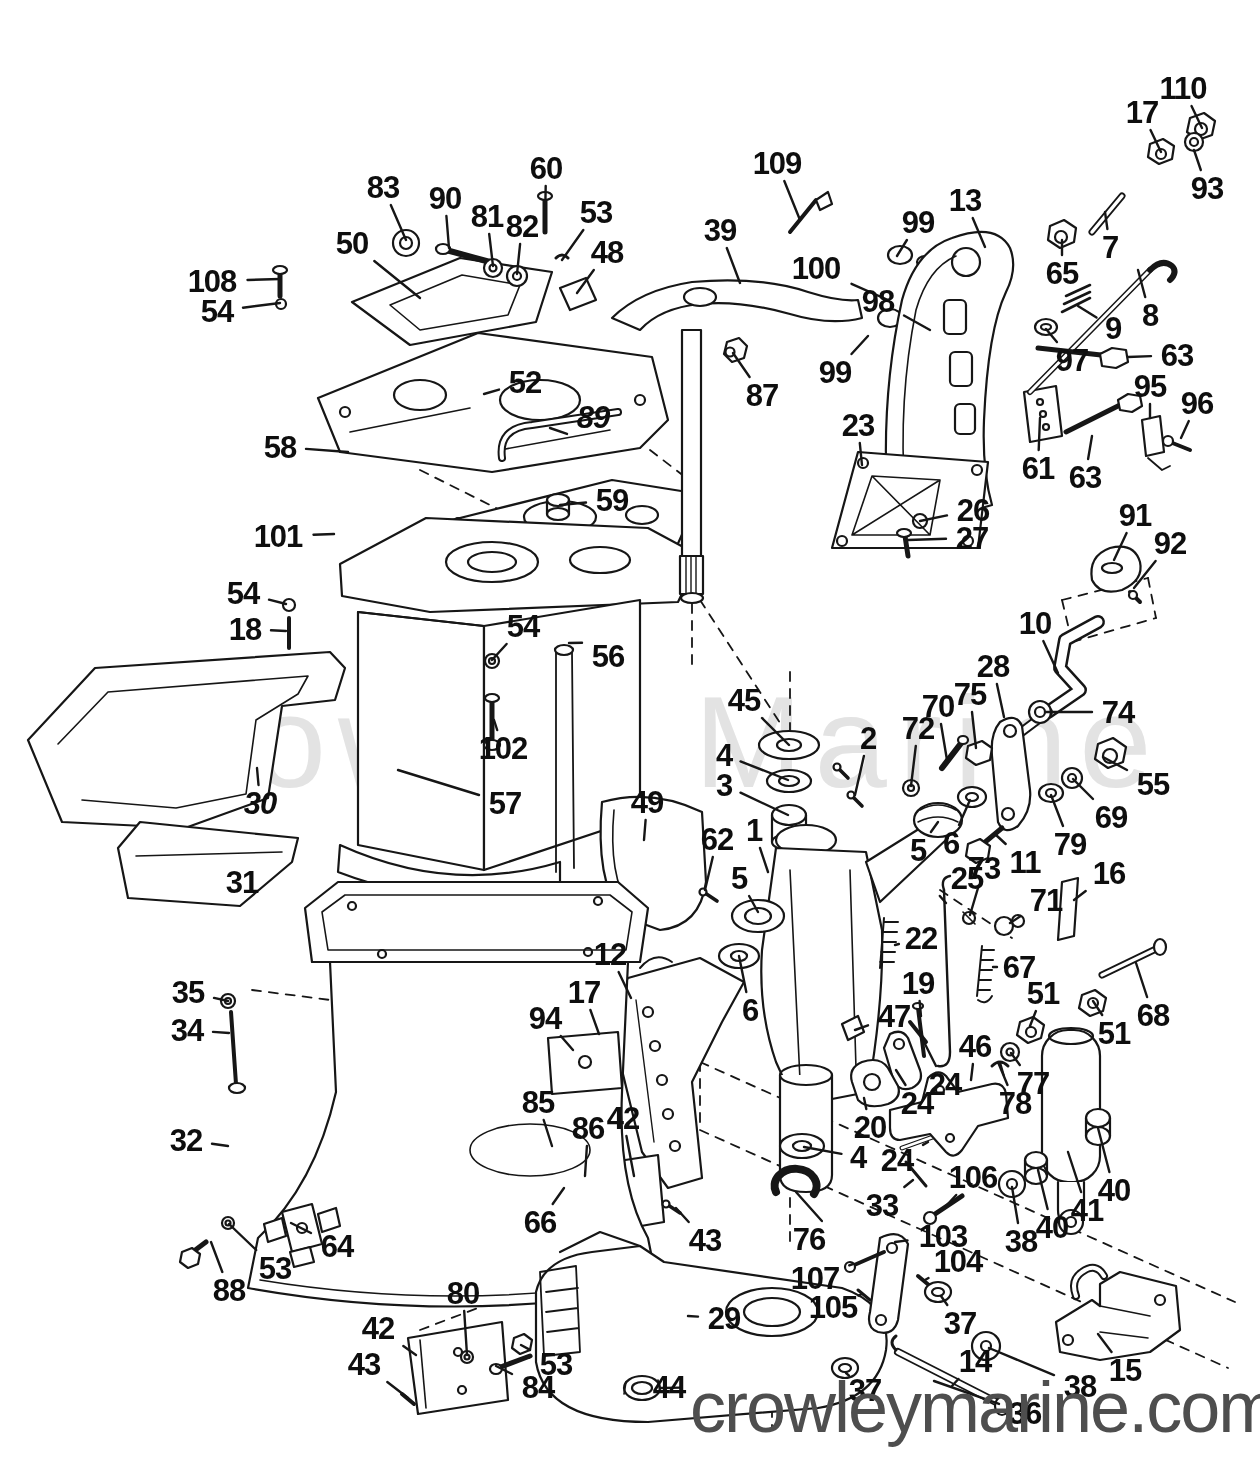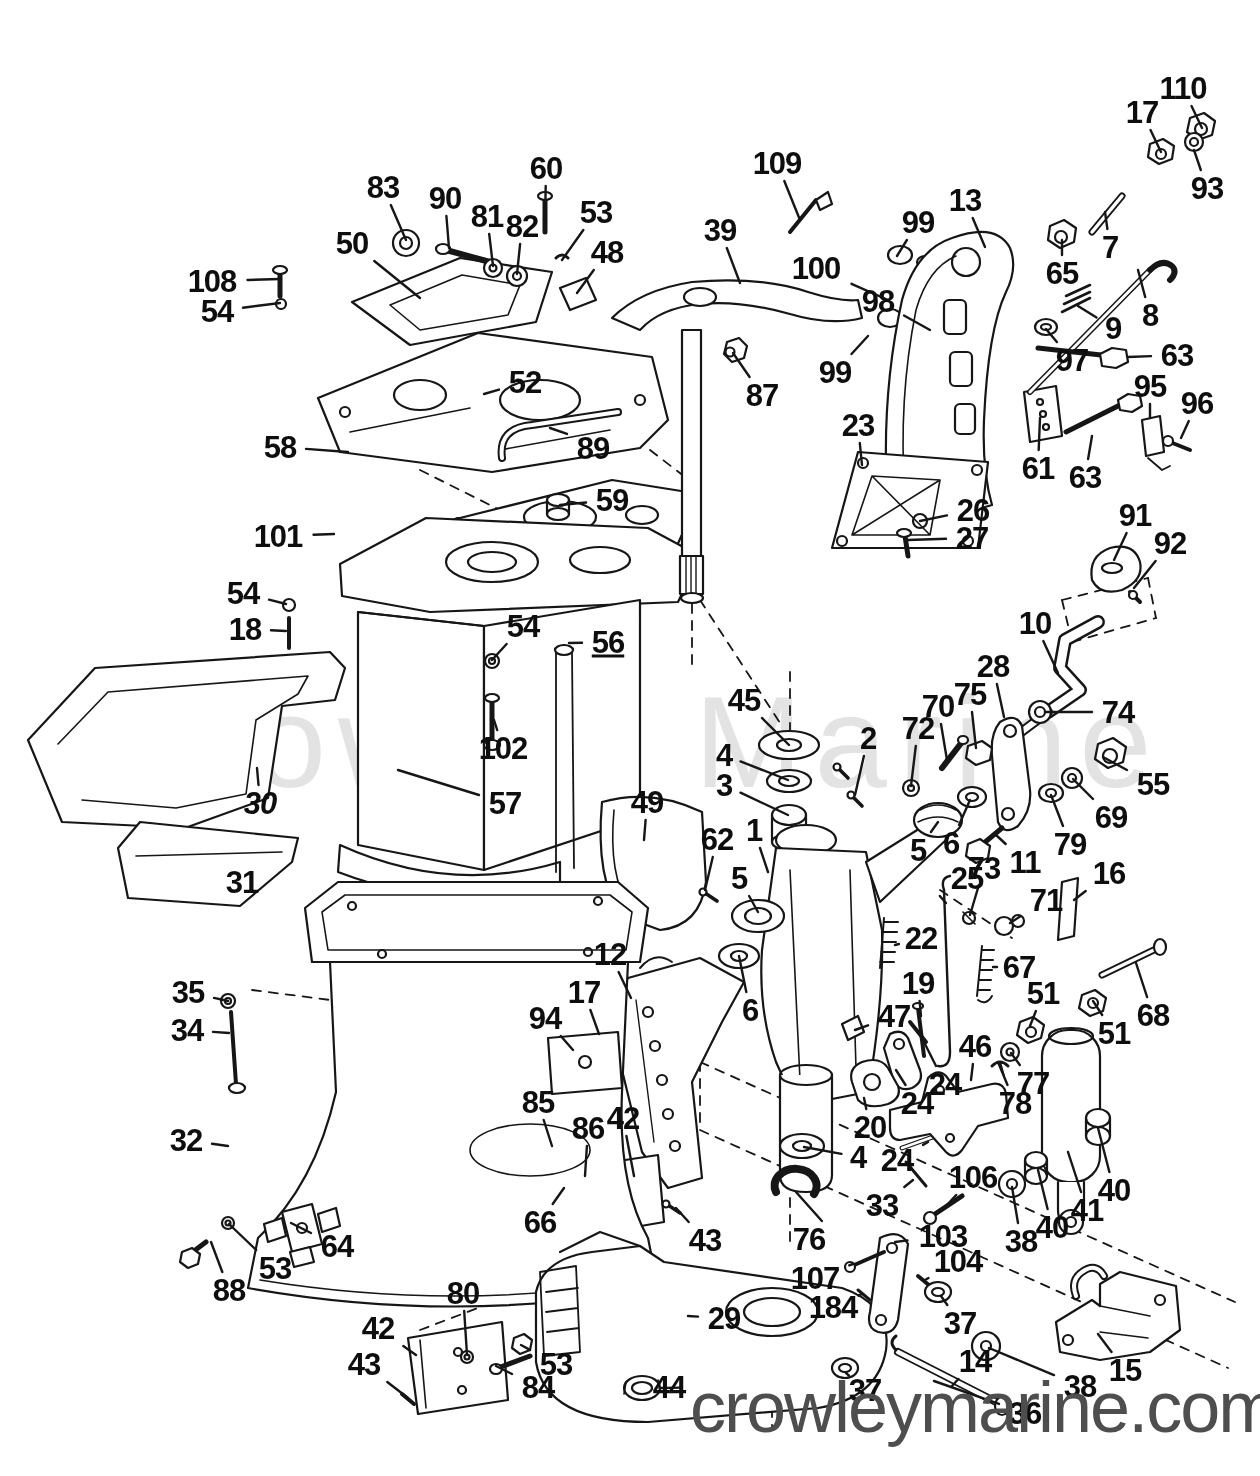--- a/index.html
+++ b/index.html
@@ -559,35 +559,35 @@
       <div class="part-label" style="left: 1150px; top: 315px;">8</div>
       <div class="part-label" style="left: 1113px; top: 328px;">9</div>
       <div class="part-label" style="left: 1177px; top: 355px;">63</div>
       <div class="part-label" style="left: 1072px; top: 360px;">97</div>
       <div class="part-label" style="left: 835px; top: 372px;">99</div>
       <div class="part-label" style="left: 525px; top: 382px;">52</div>
       <div class="part-label" style="left: 1150px; top: 386px;">95</div>
       <div class="part-label" style="left: 762px; top: 395px;">87</div>
       <div class="part-label" style="left: 1197px; top: 403px;">96</div>
       <div class="part-label" style="left: 858px; top: 425px;">23</div>
-      <div class="part-label" style="left: 593px; top: 448px;">89</div>
+      <div class="part-label" style="left: 593px; top: 417px; font-style: italic;">89</div>
       <div class="part-label" style="left: 280px; top: 447px;">58</div>
       <div class="part-label" style="left: 1038px; top: 468px;">61</div>
       <div class="part-label" style="left: 1085px; top: 477px;">63</div>
       <div class="part-label" style="left: 612px; top: 500px;">59</div>
       <div class="part-label" style="left: 973px; top: 510px;">26</div>
       <div class="part-label" style="left: 1135px; top: 515px; text-align: center;">91</div>
       <div class="part-label" style="left: 278px; top: 536px;">101</div>
       <div class="part-label" style="left: 972px; top: 538px;">27</div>
       <div class="part-label" style="left: 1170px; top: 543px;">92</div>
       <div class="part-label" style="left: 243px; top: 593px;">54</div>
       <div class="part-label" style="left: 1035px; top: 623px;">10</div>
       <div class="part-label" style="left: 245px; top: 629px;">18</div>
       <div class="part-label" style="left: 523px; top: 626px;">54</div>
-      <div class="part-label" style="left: 608px; top: 642px; text-decoration: underline;">56</div>
+      <div class="part-label" style="left: 608px; top: 656px;">56</div>
       <div class="part-label" style="left: 993px; top: 666px;">28</div>
       <div class="part-label" style="left: 970px; top: 694px;">75</div>
       <div class="part-label" style="left: 744px; top: 700px;">45</div>
       <div class="part-label" style="left: 938px; top: 706px;">70</div>
       <div class="part-label" style="left: 1118px; top: 712px;">74</div>
       <div class="part-label" style="left: 918px; top: 728px;">72</div>
       <div class="part-label" style="left: 868px; top: 738px;">2</div>
       <div class="part-label" style="left: 503px; top: 748px;">102</div>
       <div class="part-label" style="left: 724px; top: 755px;">4</div>
       <div class="part-label" style="left: 1153px; top: 784px;">55</div>
@@ -642,21 +642,21 @@
       <div class="part-label" style="left: 809px; top: 1239px;">76</div>
       <div class="part-label" style="left: 705px; top: 1240px;">43</div>
       <div class="part-label" style="left: 1021px; top: 1241px;">38</div>
       <div class="part-label" style="left: 943px; top: 1236px;">103</div>
       <div class="part-label" style="left: 337px; top: 1246px;">64</div>
       <div class="part-label" style="left: 958px; top: 1261px;">104</div>
       <div class="part-label" style="left: 275px; top: 1268px;">53</div>
       <div class="part-label" style="left: 815px; top: 1278px;">107</div>
       <div class="part-label" style="left: 229px; top: 1290px;">88</div>
       <div class="part-label" style="left: 463px; top: 1293px;">80</div>
-      <div class="part-label" style="left: 833px; top: 1307px;">184</div>
+      <div class="part-label" style="left: 833px; top: 1307px;">105</div>
       <div class="part-label" style="left: 724px; top: 1318px;">29</div>
       <div class="part-label" style="left: 960px; top: 1323px;">37</div>
       <div class="part-label" style="left: 378px; top: 1328px;">42</div>
       <div class="part-label" style="left: 975px; top: 1361px;">14</div>
       <div class="part-label" style="left: 364px; top: 1364px;">43</div>
       <div class="part-label" style="left: 556px; top: 1364px;">53</div>
       <div class="part-label" style="left: 1125px; top: 1370px;">15</div>
       <div class="part-label" style="left: 538px; top: 1387px;">84</div>
       <div class="part-label" style="left: 669px; top: 1387px;">44</div>
       <div class="part-label" style="left: 865px; top: 1390px;">37</div>

